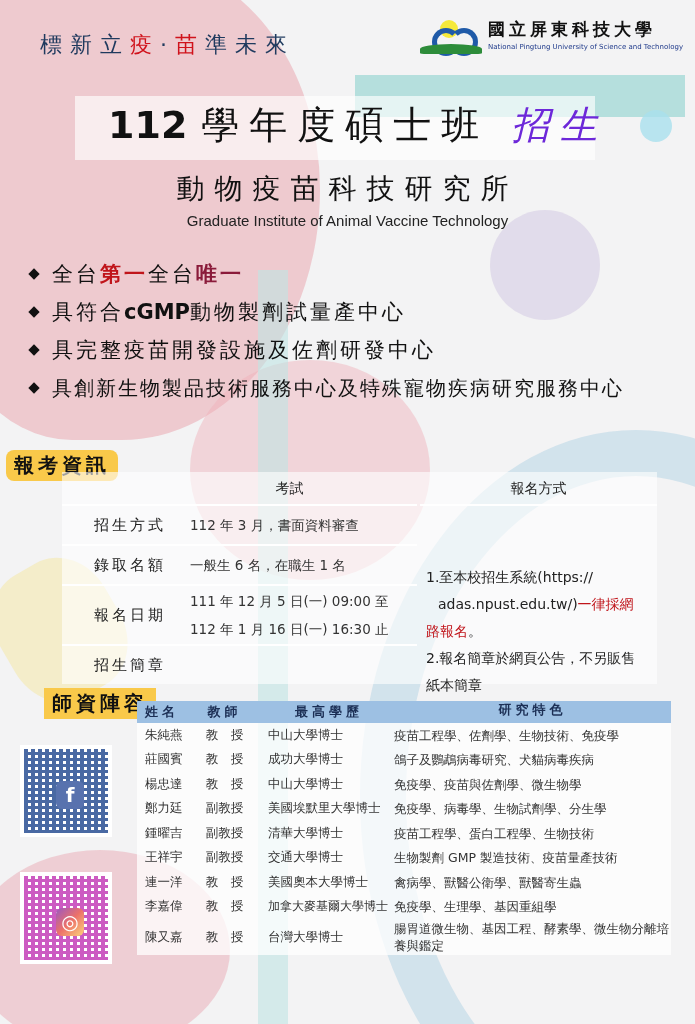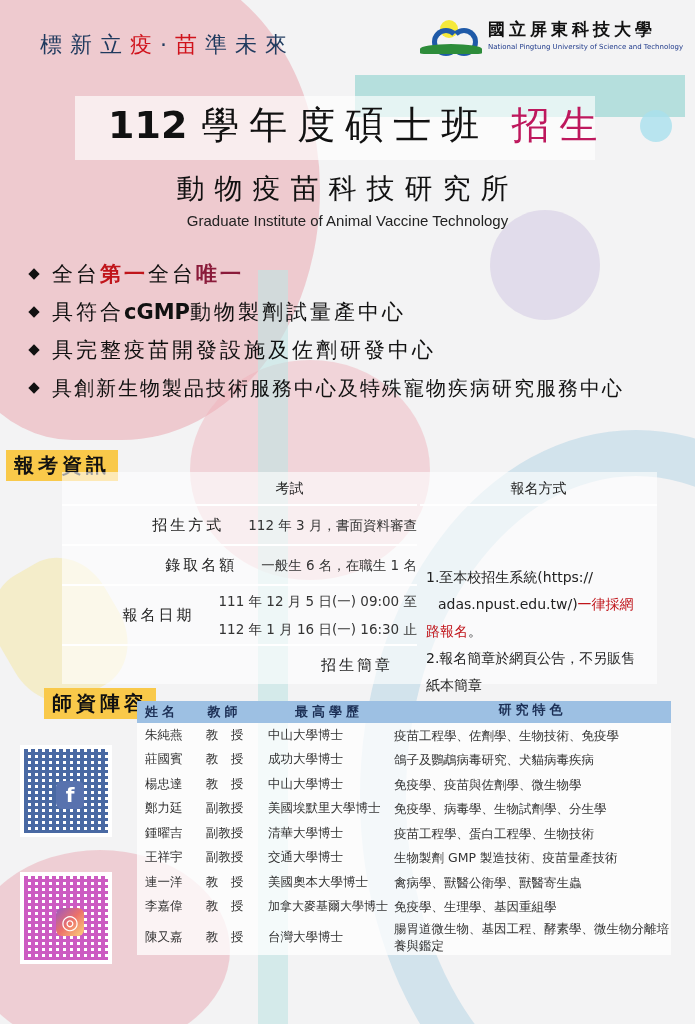--- a/index.html
+++ b/index.html
@@ -23,35 +23,35 @@
   .logo-mark .c1{position:absolute;left:12px;top:10px;width:18px;height:18px;border:5px solid #1f5aa8;border-radius:50%;border-right-color:transparent;}
   .logo-mark .c2{position:absolute;left:30px;top:10px;width:18px;height:18px;border:5px solid #1f5aa8;border-radius:50%;border-left-color:transparent;}
   .logo-mark .land{position:absolute;left:0;top:26px;width:62px;height:10px;background:#2d8c3a;border-radius:50% 50% 10% 10%;}
   .logo-text{margin-left:6px;}
   .logo-cn{font-family:"DejaVu Serif",serif;font-size:17px;letter-spacing:4px;color:#111;font-weight:bold;}
   .logo-en{font-size:7px;color:#1f3a8a;margin-top:2px;white-space:nowrap;}
 
   .title-band{position:absolute;left:75px;top:96px;width:520px;height:64px;background:rgba(255,255,255,.65);}
   .title{position:absolute;left:108px;top:100px;font-family:"DejaVu Serif",serif;font-size:38px;letter-spacing:10px;color:#111;white-space:nowrap;}
   .title .num{font-family:"DejaVu Sans",sans-serif;font-weight:700;letter-spacing:0;margin-right:14px;}
-  .title .red{color:#be185d;}
+  .title .red{color:#6d28d9;font-style:italic;}
   .subtitle{position:absolute;left:0;width:695px;text-align:center;top:170px;font-family:"DejaVu Serif",serif;font-size:28px;letter-spacing:10px;color:#111;}
   .subtitle-en{position:absolute;left:0;width:695px;text-align:center;top:212px;font-size:15px;color:#222;font-family:"Liberation Sans",sans-serif;}
 
   .features{position:absolute;left:30px;top:255px;}
   .feature{display:flex;align-items:center;height:38px;font-size:21px;letter-spacing:3px;color:#111;white-space:nowrap;}
   .feature .dot{width:8px;height:8px;background:#111;transform:rotate(45deg);margin-right:14px;}
   .feature .red{color:#c0151b;font-weight:bold;}
   .feature .b{font-weight:bold;letter-spacing:0;}
 
   .section-tag{position:absolute;background:#f9c94a;font-size:20px;letter-spacing:4px;color:#111;padding:2px 8px;font-weight:bold;}
   .info-panel{position:absolute;left:62px;top:472px;width:595px;height:212px;background:rgba(255,255,255,.6);}
   .info-left{position:absolute;left:62px;top:472px;width:355px;}
   .th{height:32px;line-height:32px;text-align:center;font-size:14px;border-bottom:2px solid #fff;color:#222;}
-  .info-row{display:flex;align-items:center;border-bottom:2px solid #fff;justify-content:flex-end;}
+  .info-row{display:flex;align-items:center;border-bottom:2px solid #fff;}
   .info-row .label{width:128px;font-size:15px;letter-spacing:3px;padding-left:32px;box-sizing:border-box;}
   .info-row .val{font-size:13.5px;color:#333;line-height:28px;}
   .info-right{position:absolute;left:420px;top:472px;width:237px;}
   .info-right .body{padding:58px 14px 0 6px;font-size:14px;line-height:27px;color:#222;}
   .info-right .red{color:#c0151b;}
 
   .qr{position:absolute;width:92px;height:92px;background:#fff;padding:4px;box-sizing:border-box;}
   .qr-grid{width:100%;height:100%;background-image:repeating-linear-gradient(90deg,currentColor 0 4px,transparent 4px 7px),repeating-linear-gradient(0deg,currentColor 0 3px,transparent 3px 6px);opacity:.85;position:relative;}
   .qr-fb{color:#2a4f94;}
   .qr-ig{color:#c43fb8;}
@@ -121,21 +121,21 @@
   <div class="feature">
     <span class="dot"></span>
     <span>具完整疫苗開發設施及佐劑研發中心</span>
   </div>
   <div class="feature">
     <span class="dot"></span>
     <span style="font-size:20px;letter-spacing:2px">具創新生物製品技術服務中心及特殊寵物疾病研究服務中心</span>
   </div>
 </div>
 
-<div class="section-tag" style="left:6px;top:450px;">報考資訊</div>
+<div class="section-tag" style="left:6px;top:450px;border-radius:8px;">報考資訊</div>
 <div class="info-panel"></div>
 <div class="info-left">
   <div class="th" style="padding-left:100px">考試</div>
   <div class="info-row" style="height:38px">
     <div class="label">招生方式</div>
     <div class="val">112 年 3 月，書面資料審查</div>
   </div>
   <div class="info-row" style="height:38px">
     <div class="label">錄取名額</div>
     <div class="val">一般生 6 名，在職生 1 名</div>

